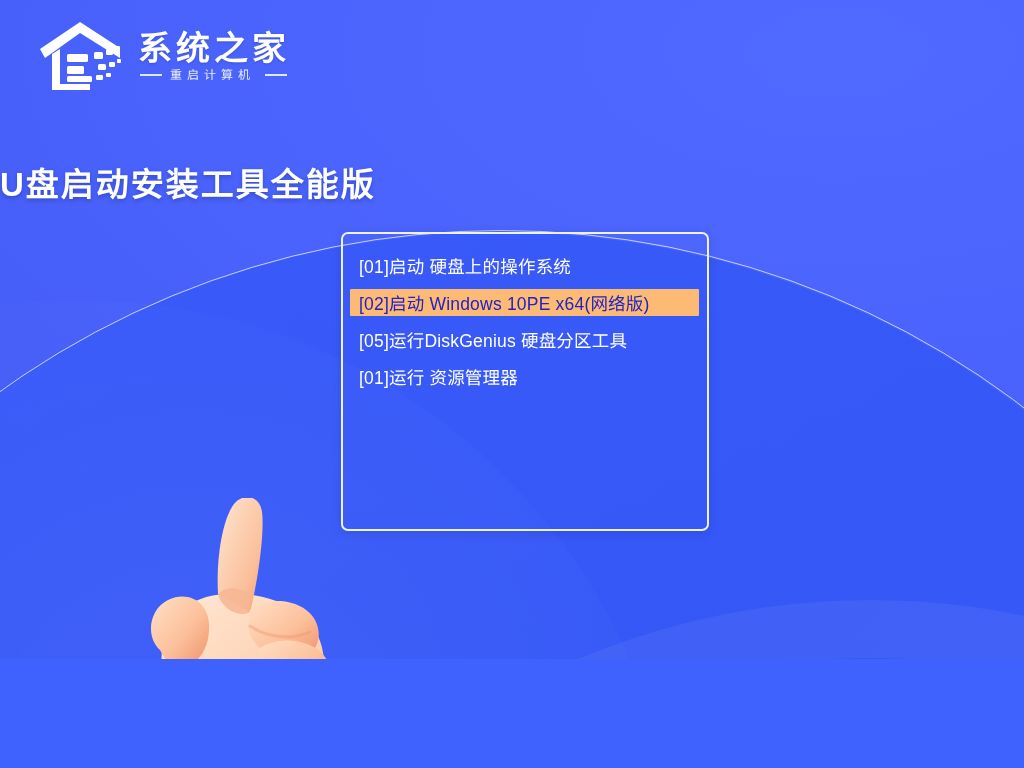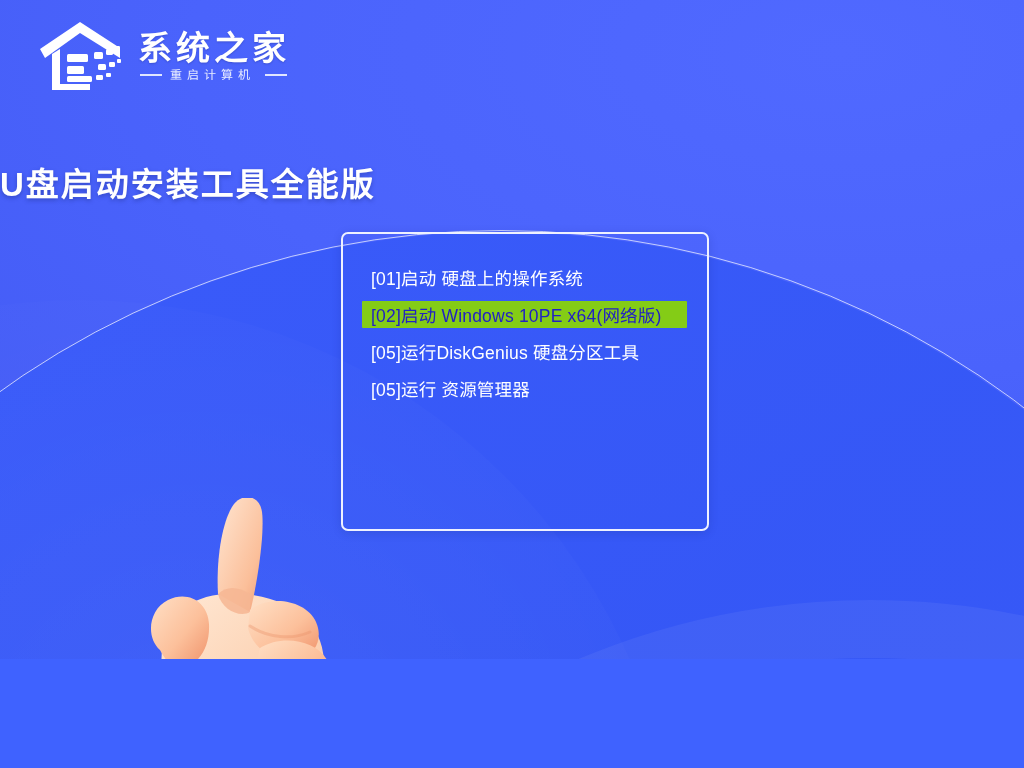--- a/index.html
+++ b/index.html
@@ -139,38 +139,38 @@
     border-radius: 7px;
     background: transparent;
     box-shadow: 0 2px 10px rgba(18,32,105,.16);
   }
   .menu {
     position: absolute;
     left: 0;
     top: 18px;
     right: 0;
     padding: 0;
-    margin: 12px;
+    margin: 0;
     list-style: none;
   }
   .menu-item {
     position: relative;
     height: 27px;
     margin: 0 8px 10px 7px;
     display: flex;
     align-items: center;
     padding-left: 9px;
     color: #ffffff;
     font-size: 17.5px;
     letter-spacing: .2px;
     white-space: nowrap;
     border-radius: 1px;
   }
   .menu-item.selected {
-    background: #84cc16;
+    background: #fdba74;
     color: #2222c2;
   }
   .menu-item:last-child { margin-bottom: 0; }
 
   
   .hand {
     position: absolute;
     left: 110px;
     top: 498px;
     width: 300px;
@@ -226,21 +226,21 @@
     </span>
   </div>
 
   <div class="title">U盘启动安装工具全能版</div>
 
   <div class="panel">
     <ul class="menu">
       <li class="menu-item">[01]启动 硬盘上的操作系统</li>
       <li class="menu-item selected">[02]启动 Windows 10PE x64(网络版)</li>
       <li class="menu-item">[05]运行DiskGenius 硬盘分区工具</li>
-      <li class="menu-item">[05]运行 资源管理器</li>
+      <li class="menu-item">[01]运行 资源管理器</li>
     </ul>
   </div>
 
   <div class="hand">
     <svg viewBox="0 0 300 280" aria-hidden="true">
       <defs>
         <linearGradient id="gSkin" x1="0" y1="0" x2="1" y2="1">
           <stop offset="0%" stop-color="#ffe0c6"></stop>
           <stop offset="55%" stop-color="#fcc09b"></stop>
           <stop offset="100%" stop-color="#ef9068"></stop>

